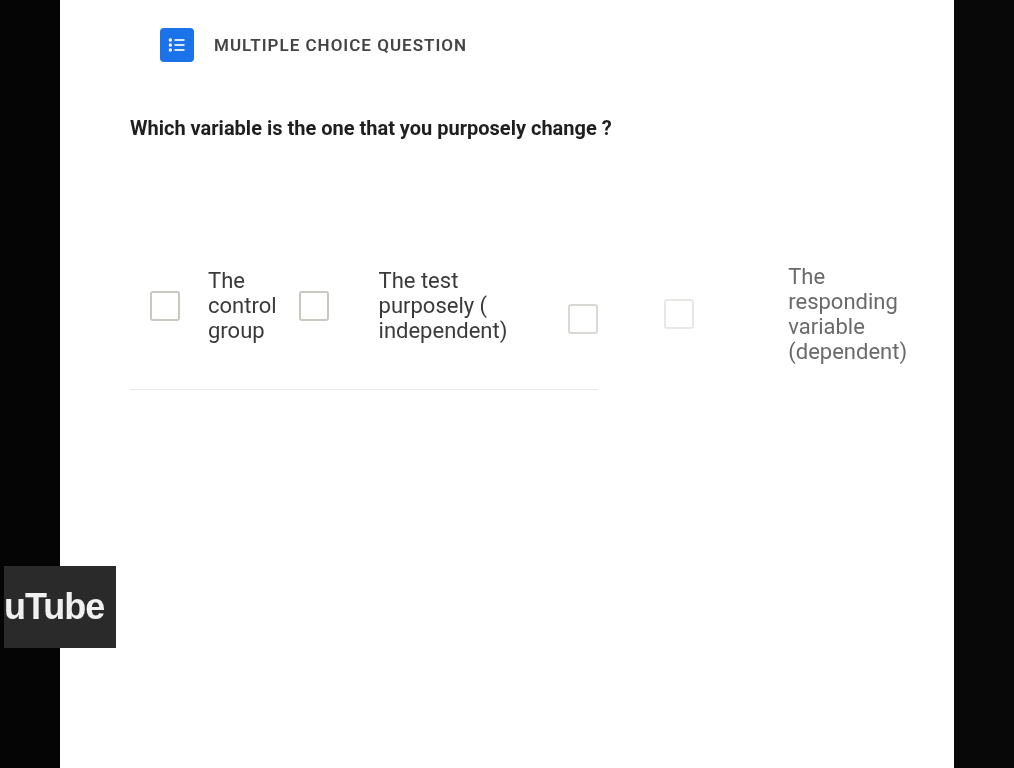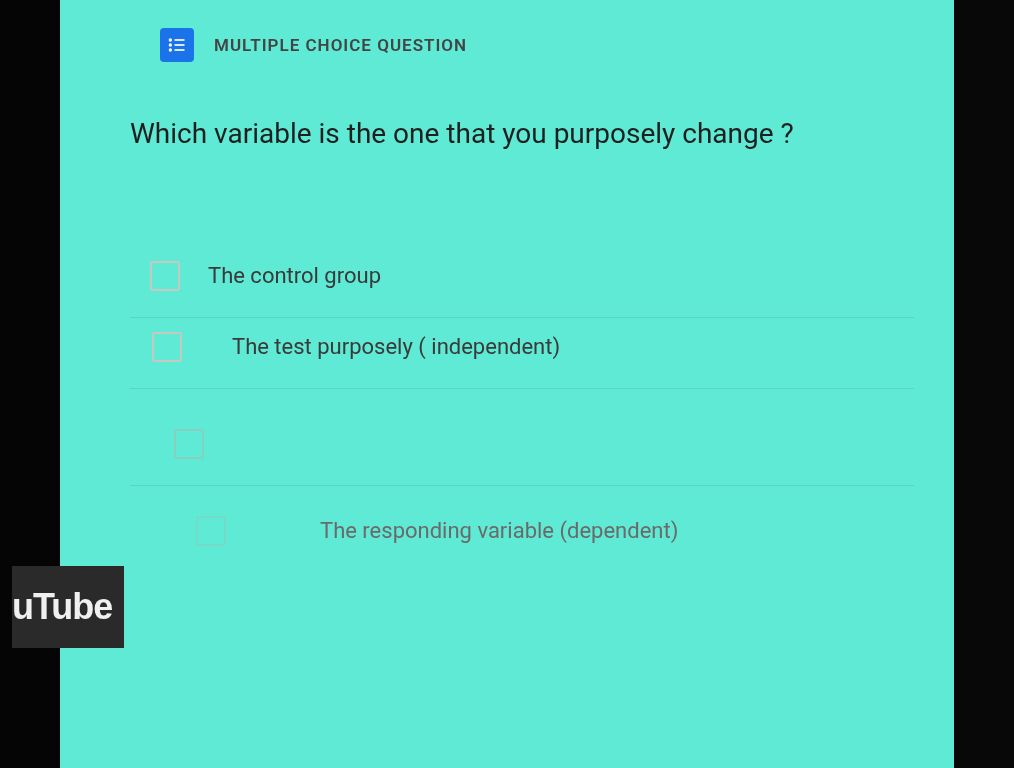--- a/index.html
+++ b/index.html
@@ -14,21 +14,21 @@
       font-family: -apple-system, BlinkMacSystemFont, "Segoe UI", Roboto, Arial, sans-serif;
       position: relative;
       overflow: hidden;
     }
     .screen {
       position: absolute;
       left: 60px;
       top: 0;
       right: 60px;
       bottom: 0;
-      background: #5eead4;
+      background: #ffffff;
       padding: 20px 40px 40px 100px;
     }
     .header-row {
       display: flex;
       align-items: center;
       gap: 20px;
       margin-bottom: 50px;
       margin-top: 8px;
     }
     .icon-box {
@@ -47,43 +47,41 @@
       fill: #ffffff;
     }
     .question-type-label {
       color: #444;
       font-size: 17px;
       font-weight: 600;
       letter-spacing: 1px;
     }
     .question-text {
       color: #1f1f1f;
-      font-size: 28px;
-      font-weight: 400;
+      font-size: 20px;
+      font-weight: 700;
       line-height: 1.6;
       margin-bottom: 90px;
       max-width: 720px;
       margin-left: -30px;
     }
     .options {
       display: flex;
-      flex-direction: column;
       margin-left: -30px;
     }
     .option {
       display: flex;
       align-items: center;
       gap: 28px;
       padding: 14px 0 26px 0;
       border-bottom: 1px solid rgba(0,0,0,0.08);
       cursor: pointer;
     }
     .option:last-child {
       border-bottom: none;
-      text-align: center;
     }
     .checkbox {
       width: 30px;
       height: 30px;
       border: 2px solid #c8c8c0;
       border-radius: 3px;
       flex-shrink: 0;
       margin-left: 20px;
     }
     .option-label {
@@ -114,21 +112,21 @@
       color: #6a6a6a;
     }
     .option:nth-child(3) .checkbox {
       border-color: rgba(180,180,170,0.5);
     }
     .option:nth-child(4) .checkbox {
       border-color: rgba(180,180,170,0.3);
     }
     .sidebar-badge {
       position: absolute;
-      left: 12px;
+      left: 4px;
       bottom: 120px;
       background: #2a2a2a;
       color: #f0f0f0;
       font-size: 36px;
       font-weight: 700;
       padding: 20px 12px 20px 0;
       letter-spacing: -1px;
       font-family: Arial, sans-serif;
     }
     .left-border {

